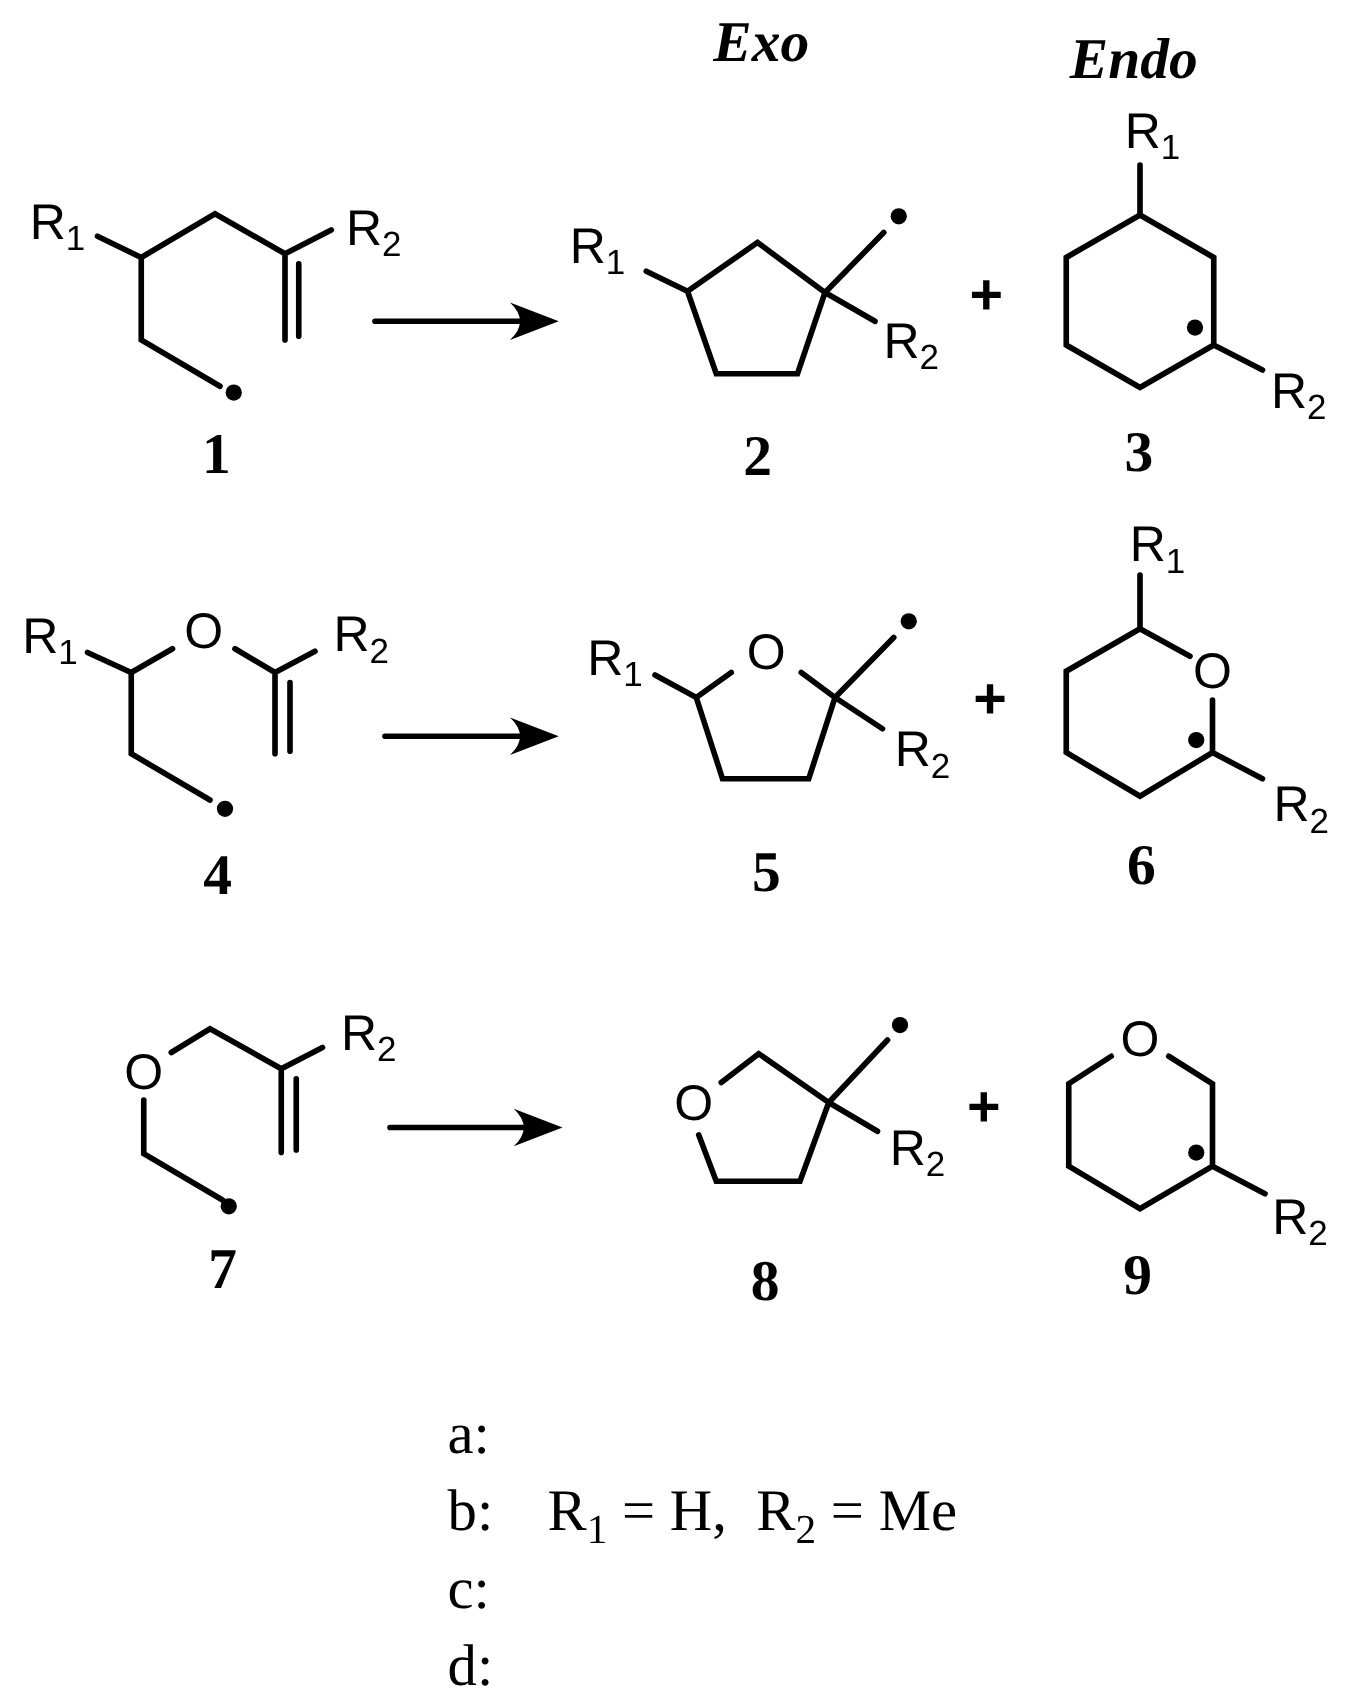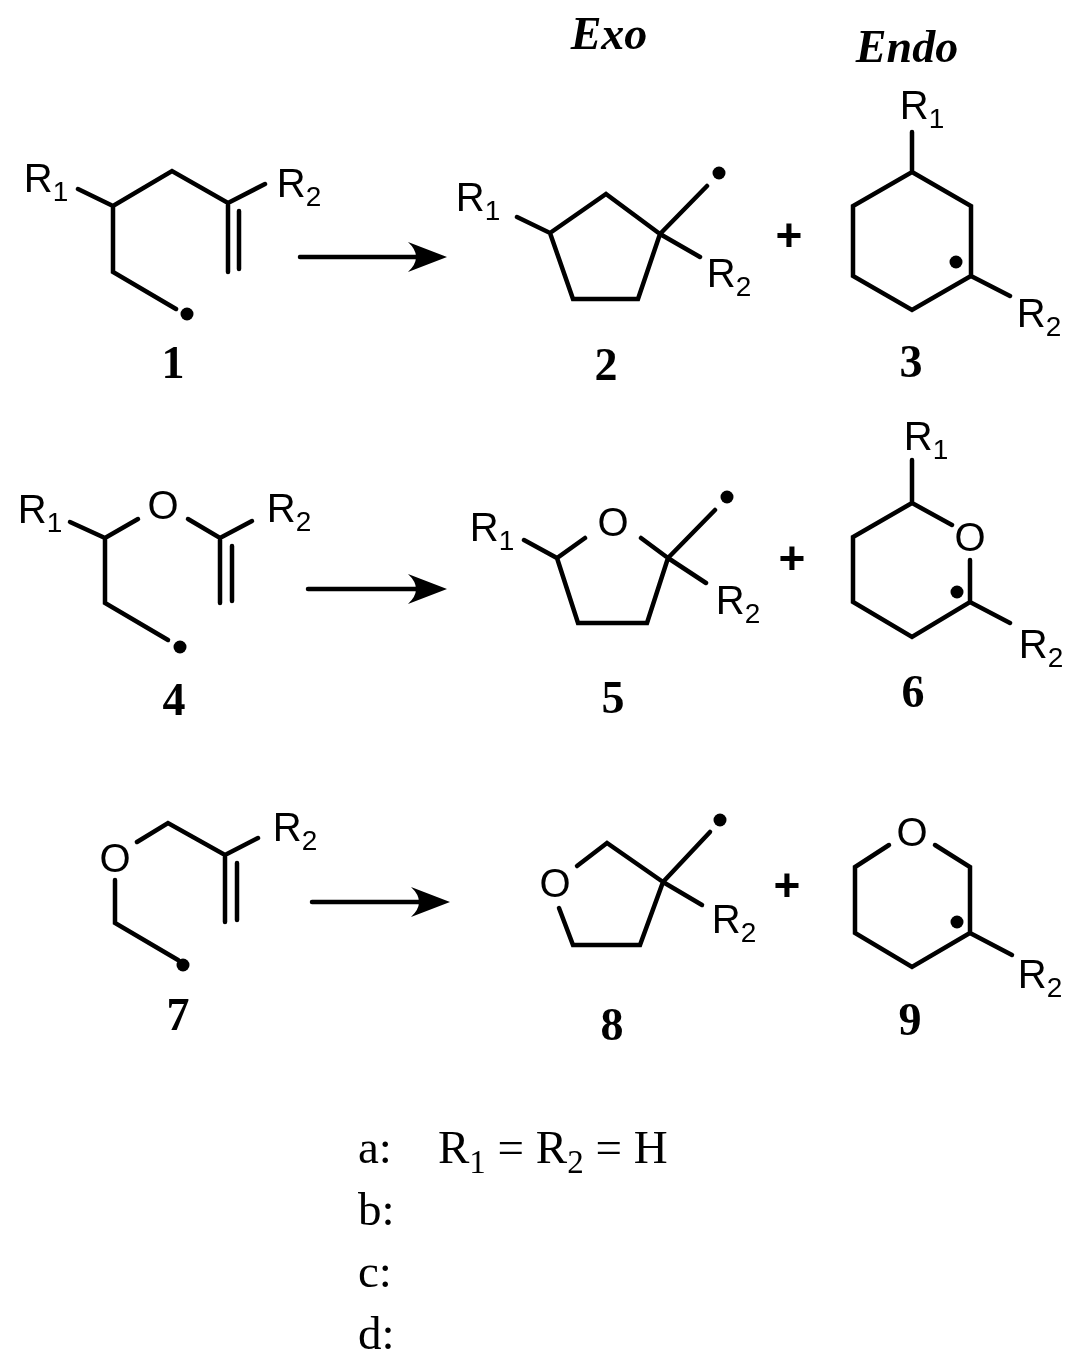--- a/index.html
+++ b/index.html
@@ -131,24 +131,24 @@
   <span class="num" style="left:612px;top:1025px">8</span>
   <span class="plus" style="left:787px;top:885px">+</span>
 
   <span class="atom" style="left:912px;top:832px">O</span>
   <span class="atom" style="left:1040px;top:974px"><span>R</span><sub>2</sub></span>
   <span class="num" style="left:910px;top:1020px">9</span>
 
   <div id="legend">
     <div class="lrow">
       <span class="lkey">a:</span>
-      <span class="lf"><span>R</span><sub>1</sub><span> = R</span><sub>2</sub><span> = H</span></span>
     </div>
     <div class="lrow">
       <span class="lkey">b:</span>
+      <span class="lf"><span>R</span><sub>1</sub><span> = H,  R</span><sub>2</sub><span> = Me</span></span>
     </div>
     <div class="lrow">
       <span class="lkey">c:</span>
     </div>
     <div class="lrow">
       <span class="lkey">d:</span>
     </div>
   </div>
 
 </div>

